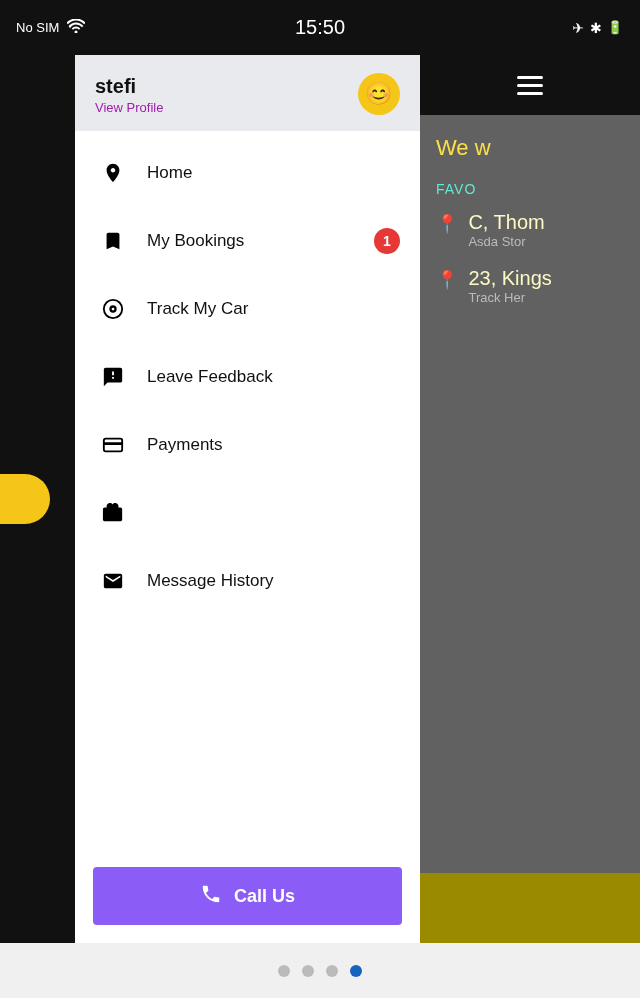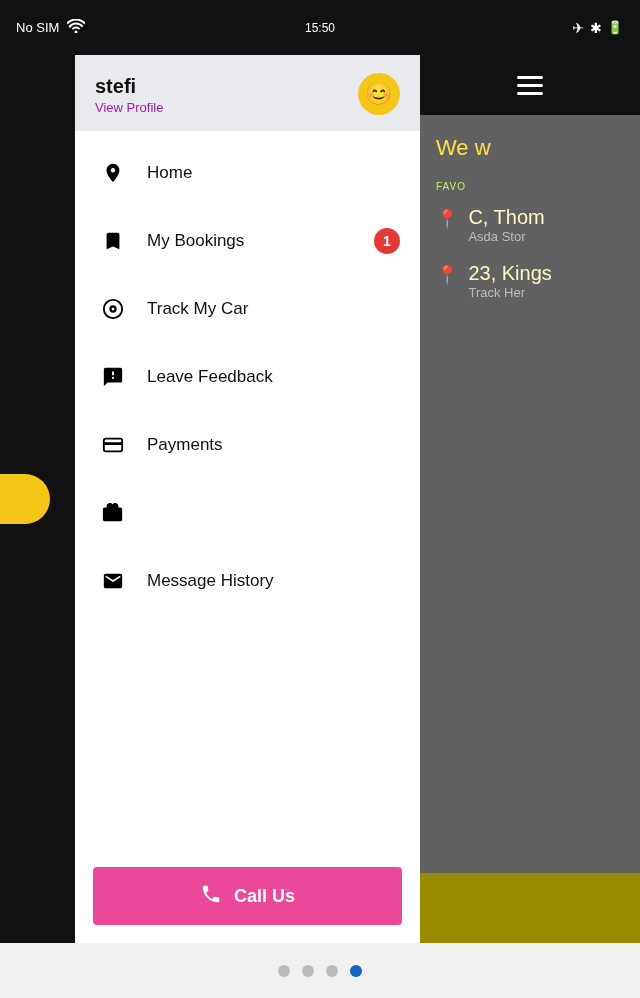--- a/index.html
+++ b/index.html
@@ -36,21 +36,21 @@
       padding: 4px 16px;
       z-index: 10;
     }
     .status-left {
       display: flex;
       align-items: center;
       gap: 8px;
     }
     .status-center {
       color: #fff;
-      font-size: 12px;
+      font-size: 20px;
       font-weight: 500;
       position: absolute;
       left: 50%;
       transform: translateX(-50%);
     }
     .status-right {
       display: flex;
       align-items: center;
       gap: 6px;
       margin-left: auto;
@@ -146,21 +146,21 @@
       font-size: 14px;
       font-weight: 700;
       display: flex;
       align-items: center;
       justify-content: center;
     }
 
     
     .call-us-btn {
       margin: 12px 18px 18px 18px;
-      background: #ec4899;
+      background: #8b5cf6;
       border: none;
       border-radius: 4px;
       height: 58px;
       display: flex;
       align-items: center;
       justify-content: center;
       cursor: pointer;
       gap: 12px;
     }
     .call-us-label {
@@ -184,22 +184,22 @@
       padding: 20px 16px;
       overflow: hidden;
     }
     .right-title {
       font-size: 22px;
       color: #fde047;
       font-weight: 300;
       margin-bottom: 20px;
     }
     .fav-label {
-      font-size: 10px;
-      color: #bef264;
+      font-size: 14px;
+      color: #5eead4;
       letter-spacing: 1px;
       margin-bottom: 14px;
     }
     .fav-item {
       display: flex;
       align-items: flex-start;
       margin-bottom: 18px;
       gap: 10px;
     }
     .fav-pin {

